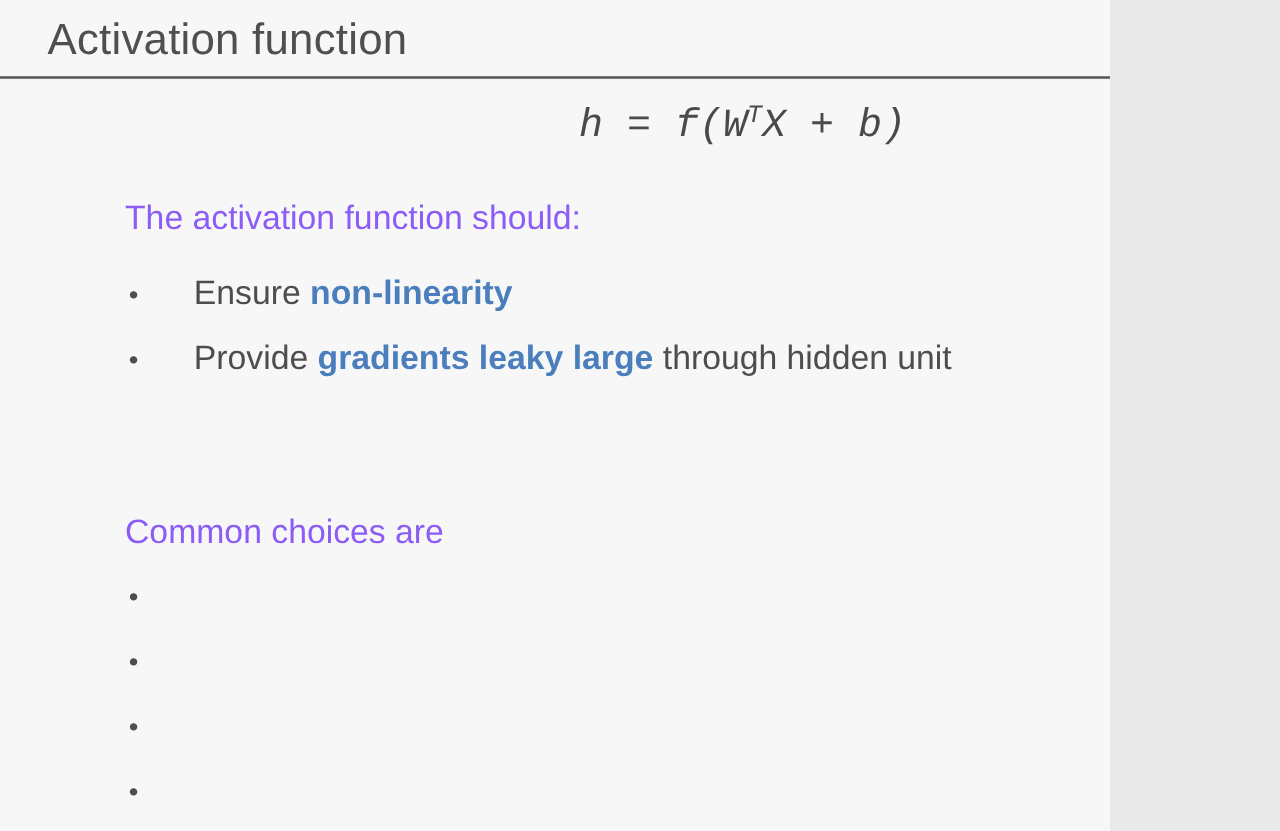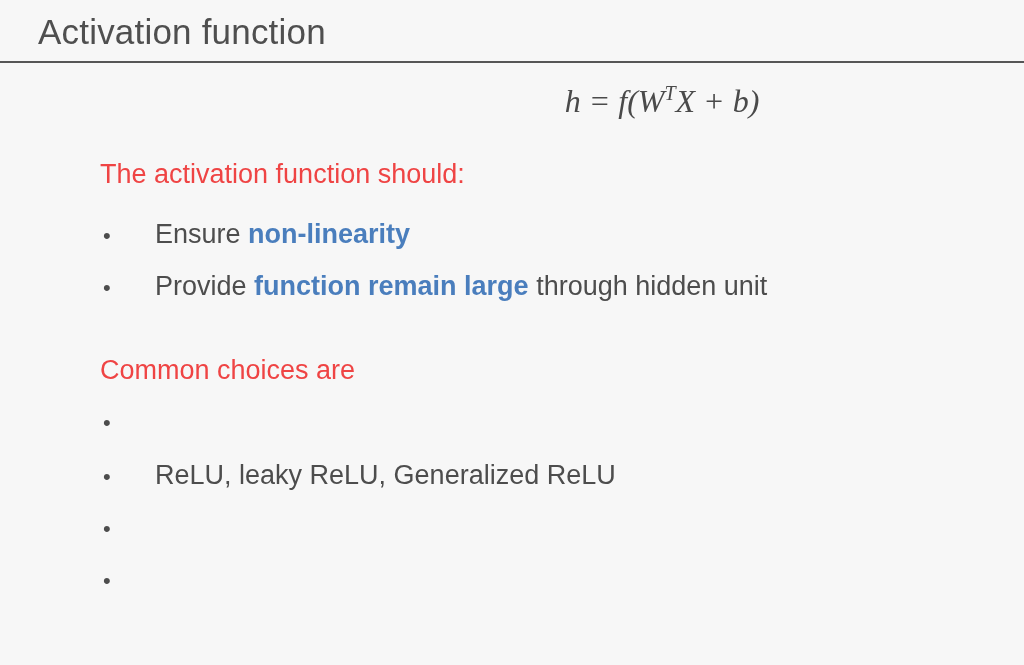--- a/index.html
+++ b/index.html
@@ -3,21 +3,21 @@
 <meta charset="utf-8">
 <style>
   html, body {
     margin: 0;
     padding: 0;
     background: #e9e9e9;
     font-family: "Liberation Sans", sans-serif;
   }
   .slide {
     position: relative;
-    width: 1024px;
+    width: 888px;
     height: 665px;
     background: #f7f7f7;
     overflow: hidden;
     color: #4d4d4d;
   }
   header {
     padding-top: 10px;
   }
   h1.title {
     margin: 0;
@@ -31,40 +31,40 @@
   .rule {
     margin-top: 7px;
     width: 100%;
     height: 0;
     border-bottom: 2px solid #565656;
   }
   .formula {
     margin-top: 16px;
     padding-left: 300px;
     text-align: center;
-    font-family: Liberation Serif, serif;
+    font-family: Liberation Mono, monospace;
     font-style: italic;
     font-size: 32px;
     line-height: 44px;
     color: #4a4a4a;
   }
   .formula sup {
     font-size: 20px;
     vertical-align: super;
     line-height: 0;
   }
   .intro {
     margin: 0;
     padding-left: 100px;
     font-size: 27px;
     line-height: 34px;
-    color: #ef4444;
+    color: #8b5cf6;
   }
   .intro-1 { margin-top: 34px; }
-  .intro-2 { margin-top: 40px; }
+  .intro-2 { margin-top: 95px; }
   .bullet-group { margin-top: 18px; }
   .bullet-group-2 { margin-top: 10px; }
   .bullet-row {
     display: flex;
     align-items: baseline;
     padding-left: 103px;
     font-size: 27px;
     line-height: 51px;
     color: #4d4d4d;
   }
@@ -93,33 +93,32 @@
 
   <p class="intro intro-1">The activation function should:</p>
 
   <div class="bullet-group bullet-group-1">
     <div class="bullet-row">
       <span class="dot">•</span>
       <span class="btext"><span>Ensure </span><span class="accent">non-linearity</span></span>
     </div>
     <div class="bullet-row">
       <span class="dot">•</span>
-      <span class="btext"><span>Provide </span><span class="accent">function remain large</span><span> through hidden unit</span></span>
+      <span class="btext"><span>Provide </span><span class="accent">gradients leaky large</span><span> through hidden unit</span></span>
     </div>
   </div>
 
   <p class="intro intro-2">Common choices are</p>
 
   <div class="bullet-group bullet-group-2">
     <div class="bullet-row">
       <span class="dot">•</span>
     </div>
     <div class="bullet-row">
       <span class="dot">•</span>
-      <span class="btext">ReLU, leaky ReLU, Generalized ReLU</span>
     </div>
     <div class="bullet-row">
       <span class="dot">•</span>
     </div>
     <div class="bullet-row">
       <span class="dot">•</span>
     </div>
   </div>
 
 </div>

